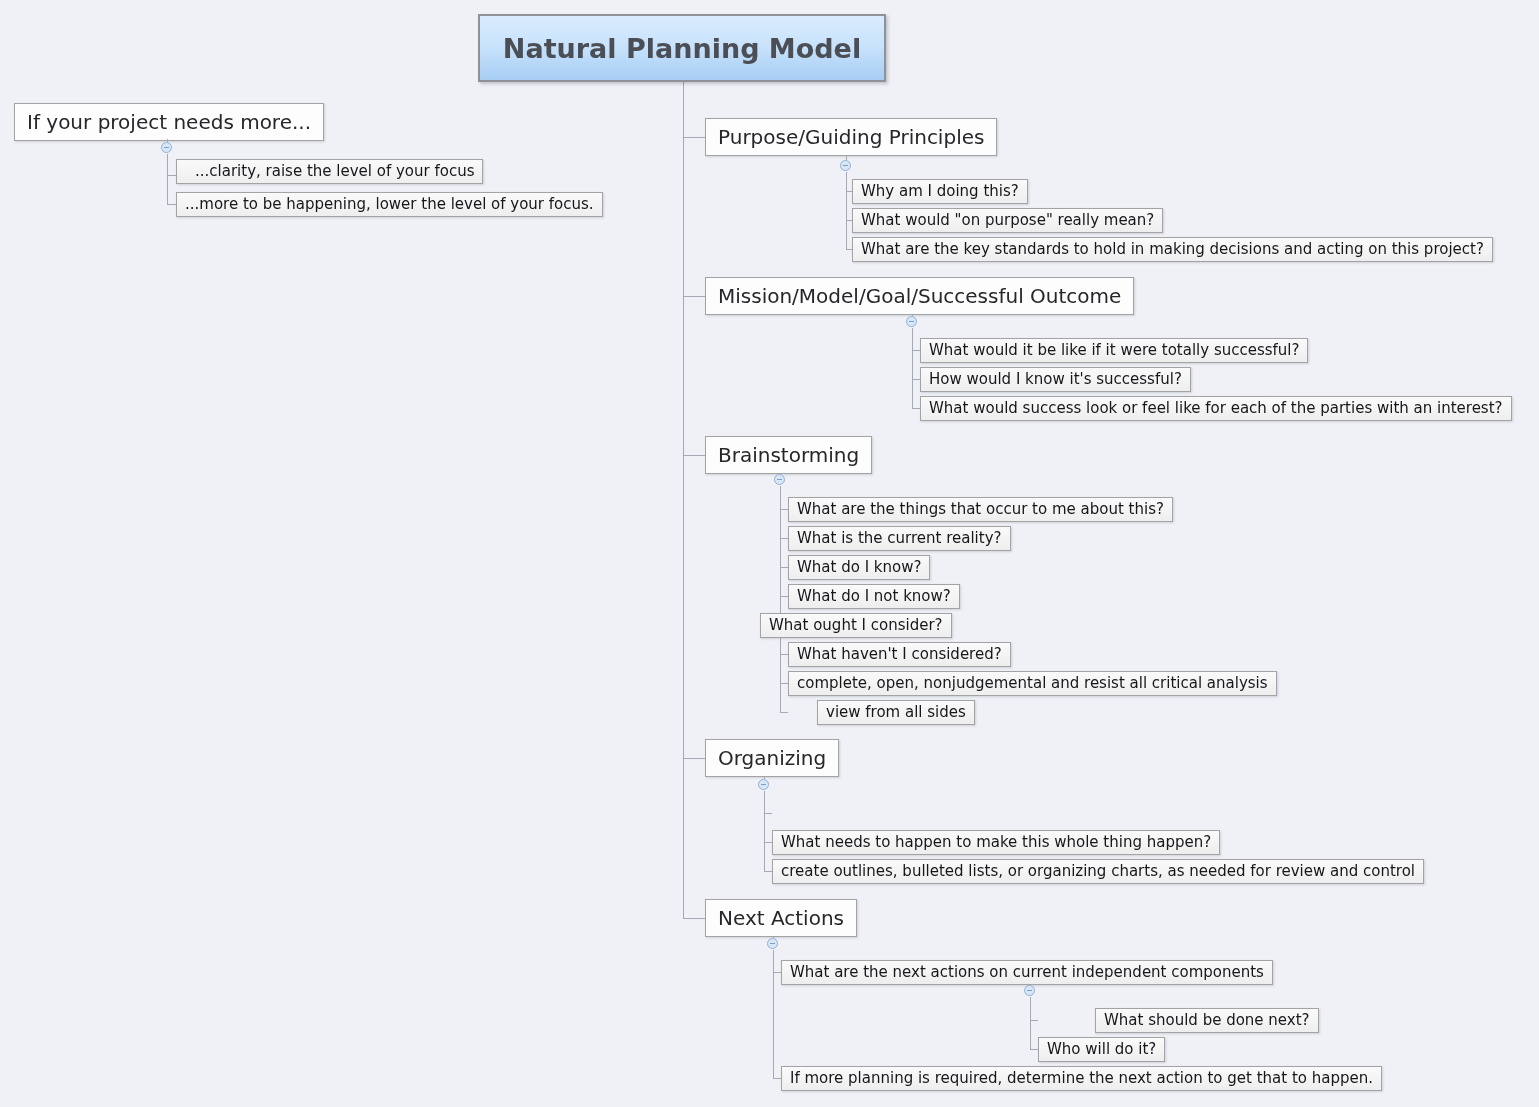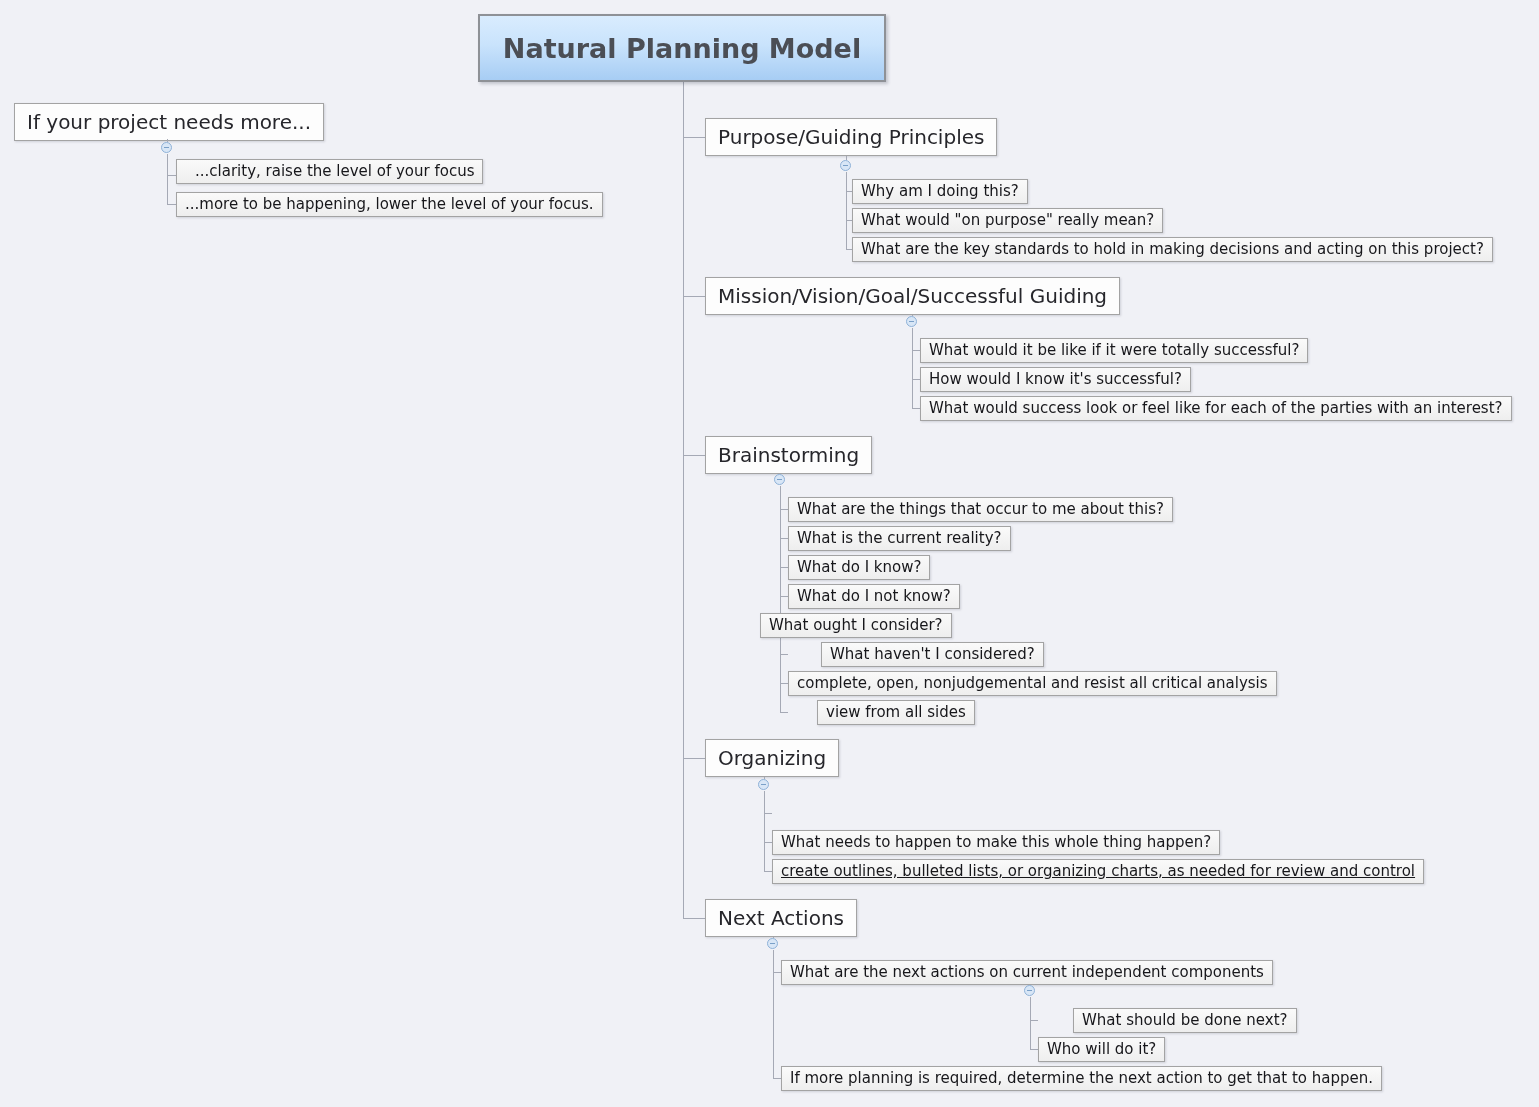--- a/index.html
+++ b/index.html
@@ -70,21 +70,21 @@
   <div class="vline" style="left:846px; top:156px; height:4px;"></div>
   <div class="handle" style="left:840px; top:160px;"></div>
   <div class="vline" style="left:846px; top:172px; height:77px;"></div>
   <div class="hline" style="left:846px; top:191px; width:6px;"></div>
   <div class="hline" style="left:846px; top:220px; width:6px;"></div>
   <div class="hline" style="left:846px; top:249px; width:6px;"></div>
   <div class="topic leaf" style="left:852px; top:179px;">Why am I doing this?</div>
   <div class="topic leaf" style="left:852px; top:208px;">What would "on purpose" really mean?</div>
   <div class="topic leaf" style="left:852px; top:237px;">What are the key standards to hold in making decisions and acting on this project?</div>
 
-  <div class="topic header" style="left:705px; top:277px;">Mission/Vision/Goal/Successful Guiding</div>
+  <div class="topic header" style="left:705px; top:277px;">Mission/Model/Goal/Successful Outcome</div>
   <div class="vline" style="left:912px; top:315px; height:1px;"></div>
   <div class="handle" style="left:906px; top:316px;"></div>
   <div class="vline" style="left:912px; top:328px; height:80px;"></div>
   <div class="hline" style="left:912px; top:350px; width:8px;"></div>
   <div class="hline" style="left:912px; top:379px; width:8px;"></div>
   <div class="hline" style="left:912px; top:408px; width:8px;"></div>
   <div class="topic leaf" style="left:920px; top:338px;">What would it be like if it were totally successful?</div>
   <div class="topic leaf" style="left:920px; top:367px;">How would I know it's successful?</div>
   <div class="topic leaf" style="left:920px; top:396px;">What would success look or feel like for each of the parties with an interest?</div>
 
@@ -97,43 +97,43 @@
   <div class="hline" style="left:780px; top:596px; width:8px;"></div>
   <div class="hline" style="left:780px; top:625px; width:8px;"></div>
   <div class="hline" style="left:780px; top:654px; width:8px;"></div>
   <div class="hline" style="left:780px; top:683px; width:8px;"></div>
   <div class="hline" style="left:780px; top:712px; width:8px;"></div>
   <div class="topic leaf" style="left:788px; top:497px;">What are the things that occur to me about this?</div>
   <div class="topic leaf" style="left:788px; top:526px;">What is the current reality?</div>
   <div class="topic leaf" style="left:788px; top:555px;">What do I know?</div>
   <div class="topic leaf" style="left:788px; top:584px;">What do I not know?</div>
   <div class="topic leaf" style="left:760px; top:613px;">What ought I consider?</div>
-  <div class="topic leaf" style="left:821px; top:642px;">What haven't I considered?</div>
+  <div class="topic leaf" style="left:788px; top:642px;">What haven't I considered?</div>
   <div class="topic leaf" style="left:788px; top:671px;">complete, open, nonjudgemental and resist all critical analysis</div>
   <div class="topic leaf" style="left:788px; top:700px;margin-left:29px;">view from all sides</div>
 
   <div class="topic header" style="left:705px; top:739px;">Organizing</div>
   <div class="vline" style="left:764px; top:777px; height:2px;"></div>
   <div class="handle" style="left:758px; top:779px;"></div>
   <div class="vline" style="left:764px; top:791px; height:80px;"></div>
   <div class="hline" style="left:764px; top:813px; width:8px;"></div>
   <div class="hline" style="left:764px; top:842px; width:8px;"></div>
   <div class="hline" style="left:764px; top:871px; width:8px;"></div>
   <div class="topic leaf" style="left:772px; top:830px;">What needs to happen to make this whole thing happen?</div>
-  <div class="topic leaf" style="left:772px; top:859px;text-decoration:underline;">create outlines, bulleted lists, or organizing charts, as needed for review and control</div>
+  <div class="topic leaf" style="left:772px; top:859px;">create outlines, bulleted lists, or organizing charts, as needed for review and control</div>
 
   <div class="topic header" style="left:705px; top:899px;">Next Actions</div>
   <div class="vline" style="left:773px; top:937px; height:1px;"></div>
   <div class="handle" style="left:767px; top:938px;"></div>
   <div class="vline" style="left:773px; top:950px; height:128px;"></div>
   <div class="hline" style="left:773px; top:972px; width:8px;"></div>
   <div class="hline" style="left:773px; top:1078px; width:8px;"></div>
   <div class="topic leaf" style="left:781px; top:960px;">What are the next actions on current independent components</div>
   <div class="topic leaf" style="left:781px; top:1066px;">If more planning is required, determine the next action to get that to happen.</div>
 
   <div class="handle" style="left:1024px; top:985px;"></div>
   <div class="vline" style="left:1030px; top:997px; height:52px;"></div>
   <div class="hline" style="left:1030px; top:1020px; width:8px;"></div>
   <div class="hline" style="left:1030px; top:1049px; width:8px;"></div>
-  <div class="topic leaf" style="left:1073px; top:1008px;text-align:center;">What should be done next?</div>
+  <div class="topic leaf" style="left:1095px; top:1008px;text-align:center;">What should be done next?</div>
   <div class="topic leaf" style="left:1038px; top:1037px;">Who will do it?</div>
 
 </div>
 
 </body></html>

